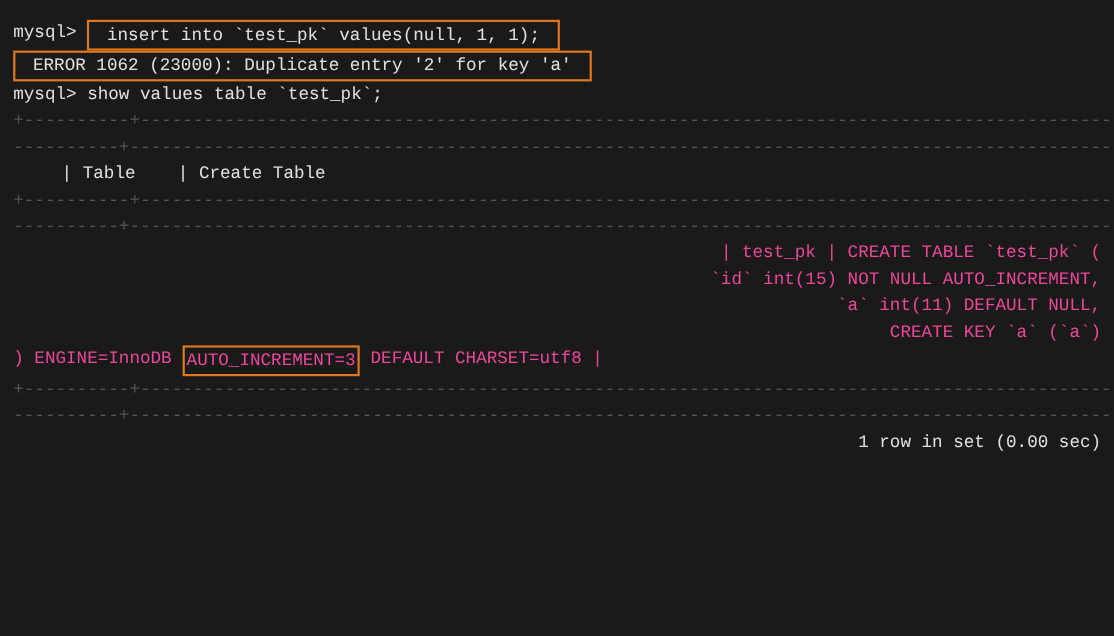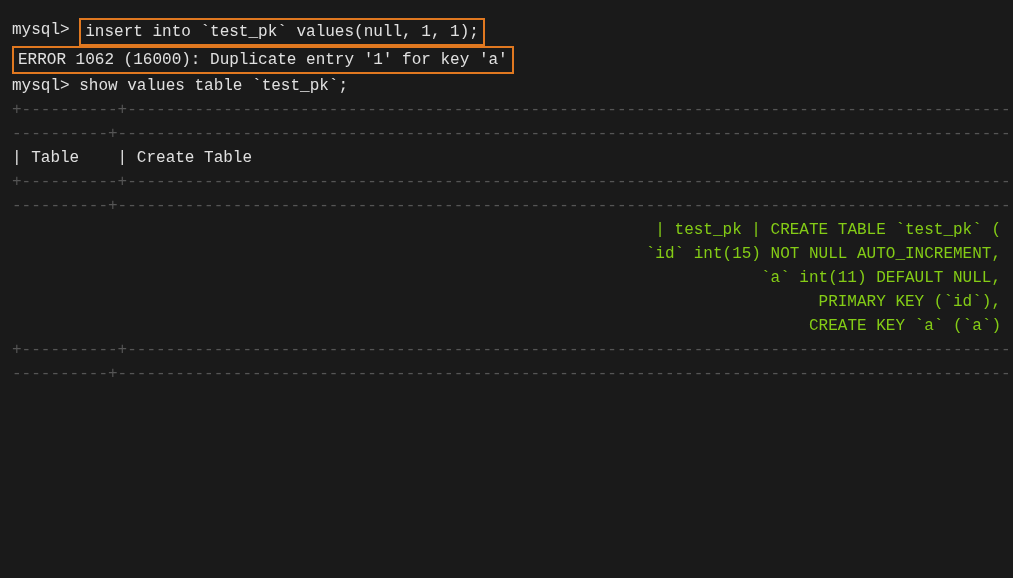--- a/index.html
+++ b/index.html
@@ -29,38 +29,39 @@
       white-space: pre;
     }
 
     .prompt {
       color: #e0e0e0;
     }
 
     .highlight-box {
       display: inline;
       border: 2px solid #e07820;
-      padding: 0 4px;
+      padding: 0 16px;
     }
 
     .separator-line {
       color: #555;
       white-space: pre;
       display: block;
       margin: 0;
     }
 
     .table-header {
       color: #e0e0e0;
       white-space: pre;
+      margin-left: 44px;
     }
 
     .create-block {
       white-space: pre;
-      color: #84cc16;
+      color: #ec4899;
     }
 
     .inline-highlight {
       border: 2px solid #e07820;
       padding: 0 2px;
       display: inline;
     }
 
     .bottom-result {
       color: #e0e0e0;
@@ -70,39 +71,42 @@
 </head>
 <body>
 
 <div class="terminal">
 
   <div class="line">
     <span class="prompt">mysql&gt; </span><span class="highlight-box">insert into `test_pk` values(null, 1, 1);</span>
   </div>
 
   <div class="line">
-    <span class="highlight-box">ERROR 1062 (16000): Duplicate entry '1' for key 'a'</span>
+    <span class="highlight-box">ERROR 1062 (23000): Duplicate entry '2' for key 'a'</span>
   </div>
 
   <div class="line">
     <span class="prompt">mysql&gt; </span><span>show values table `test_pk`;</span>
   </div>
 
   <div class="separator-line">+----------+------------------------------------------------------------------------------------------------------------------------------------------------------------------------------------------------+</div>
   <div class="separator-line">----------+------------------------------------------------------------------------------------------------------------------------------------------------------------------------------------------------+</div>
 
   <div class="table-header">| Table    | Create Table                                                                                                                                                                                   </div>
 
   <div class="separator-line">+----------+------------------------------------------------------------------------------------------------------------------------------------------------------------------------------------------------+</div>
   <div class="separator-line">----------+------------------------------------------------------------------------------------------------------------------------------------------------------------------------------------------------+</div>
 
   <div class="create-block">| test_pk | CREATE TABLE `test_pk` (</div>
   <div class="create-block">  `id` int(15) NOT NULL AUTO_INCREMENT,</div>
   <div class="create-block">  `a` int(11) DEFAULT NULL,</div>
-  <div class="create-block">  PRIMARY KEY (`id`),</div>
   <div class="create-block">  CREATE KEY `a` (`a`)</div>
 
+  <div class="line create-block">
+    <span>) ENGINE=InnoDB </span><span class="inline-highlight">AUTO_INCREMENT=3</span><span> DEFAULT CHARSET=utf8 |</span>
+  </div>
 
   <div class="separator-line">+----------+------------------------------------------------------------------------------------------------------------------------------------------------------------------------------------------------+</div>
   <div class="separator-line">----------+------------------------------------------------------------------------------------------------------------------------------------------------------------------------------------------------+</div>
 
+  <div class="bottom-result">1 row in set (0.00 sec)</div>
 
 </div>
 
 </body></html>

